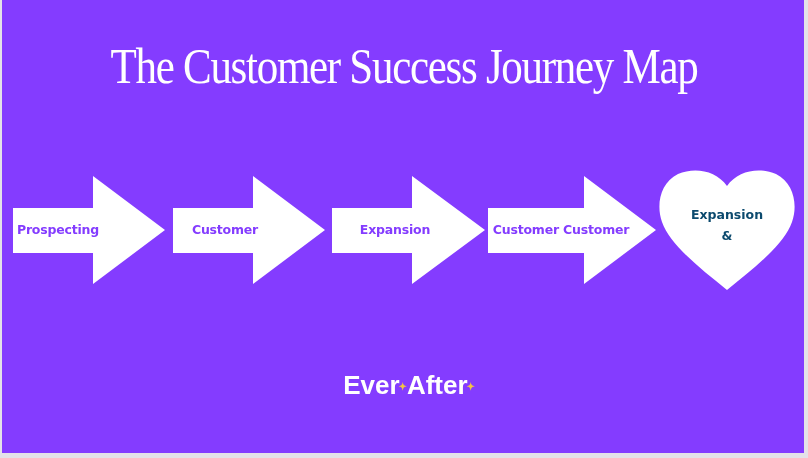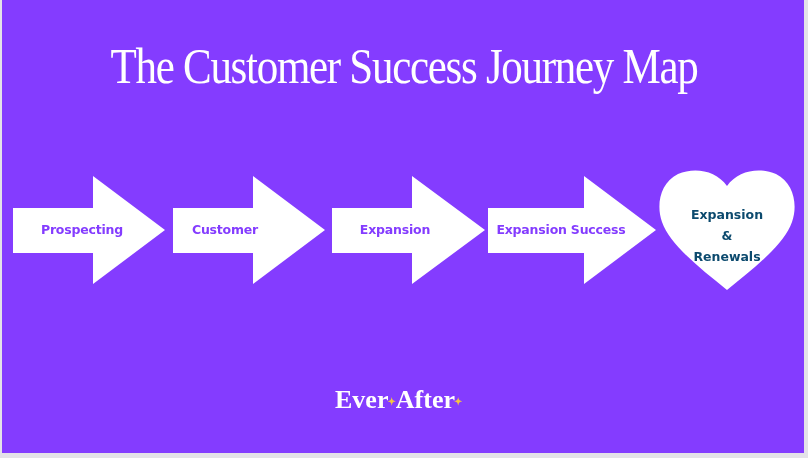--- a/index.html
+++ b/index.html
@@ -6,45 +6,44 @@
   body { width:808px; height:458px; background:#e4e2e8; position:relative; overflow:hidden; }
   .slide { position:absolute; left:2px; top:0; width:802px; height:453px; background:#843cff; overflow:hidden; }
   .title { position:absolute; left:0; top:36px; width:808px; text-align:center; color:#ffffff;
     font-family:"Liberation Serif", serif; font-weight:normal; font-size:50px; line-height:60px;
     letter-spacing:-1.5px; transform:scaleX(0.86); transform-origin:404px 0; white-space:nowrap; }
   .flow { position:absolute; left:0; top:0; width:808px; height:458px; }
   .step-label { position:absolute; color:#843cff; font-family:"DejaVu Sans", sans-serif; font-weight:bold;
     font-size:12.5px; text-align:center; white-space:nowrap; letter-spacing:-0.2px; }
   .heart-label { position:absolute; color:#0c4a6e; font-family:"DejaVu Sans", sans-serif; font-weight:bold;
     font-size:12.5px; text-align:center; line-height:21px; width:130px; }
-  .logo { position:absolute; left:335px; top:386px; width:140px; text-align:left; color:#ffffff;
-    font-family:Liberation Serif, serif; font-weight:bold; font-size:26px; line-height:28px; white-space:nowrap; }
+  .logo { position:absolute; left:335px; top:371px; width:140px; text-align:right; color:#ffffff;
+    font-family:Liberation Sans, sans-serif; font-weight:bold; font-size:26px; line-height:28px; white-space:nowrap; }
   .spark { color:#f4c542; font-size:10px; vertical-align:top; position:relative; top:2px; margin-left:-1px; }
 </style>
 </head>
 <body>
 
 <div class="slide"></div>
 
 <div class="title">The Customer Success Journey Map</div>
 
 <svg class="flow" viewBox="0 0 808 458" xmlns="http://www.w3.org/2000/svg">
   <polygon fill="#ffffff" points="13,208 93,208 93,176 165,230 93,284 93,253 13,253"></polygon>
   <polygon fill="#ffffff" points="173,208 253,208 253,176 325,230 253,284 253,253 173,253"></polygon>
   <polygon fill="#ffffff" points="332,208 412,208 412,176 485,230 412,284 412,253 332,253"></polygon>
   <polygon fill="#ffffff" points="488,208 584,208 584,176 656,230 584,284 584,253 488,253"></polygon>
   <path fill="#ffffff" d="M727,186 C716,170 694,167 678,174 C660,183 656,205 662,222 C670,245 700,268 727,290 C754,268 784,245 792,222 C798,205 794,183 776,174 C760,167 738,170 727,186 Z"></path>
 </svg>
 
-<div class="step-label" style="left:32px; top:222px; width:100px;">Prospecting</div>
+<div class="step-label" style="left:8px; top:222px; width:100px;">Prospecting</div>
 <div class="step-label" style="left:170px; top:222px; width:110px;">Customer</div>
 <div class="step-label" style="left:340px; top:222px; width:110px;">Expansion</div>
-<div class="step-label" style="left:488px; top:222px; width:146px;">Expansion Success</div>
+<div class="step-label" style="left:488px; top:222px; width:146px;">Customer Customer</div>
 
 <div class="heart-label" style="left:662px; top:204px;">
   <div>Expansion</div>
   <div>&amp;</div>
-  <div>Renewals</div>
 </div>
 
 <div class="logo">
   <span>Ever</span><span class="spark">✦</span><span>After</span><span class="spark">✦</span>
 </div>
 
 </body></html>

